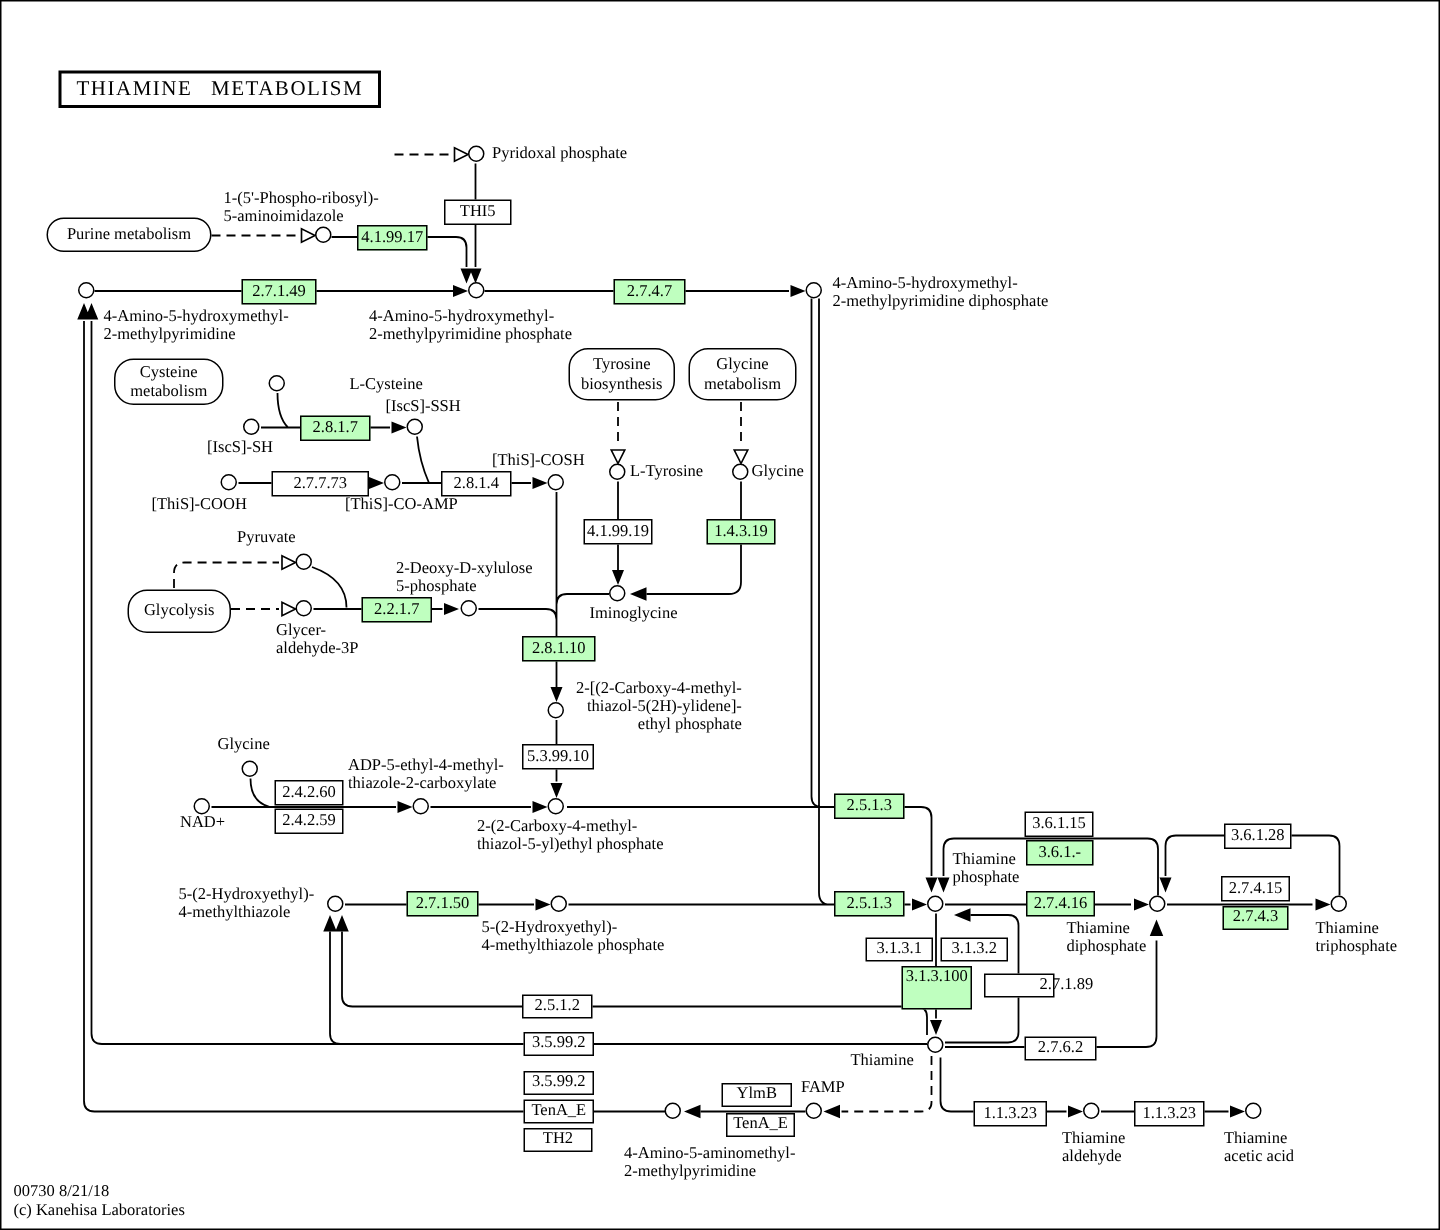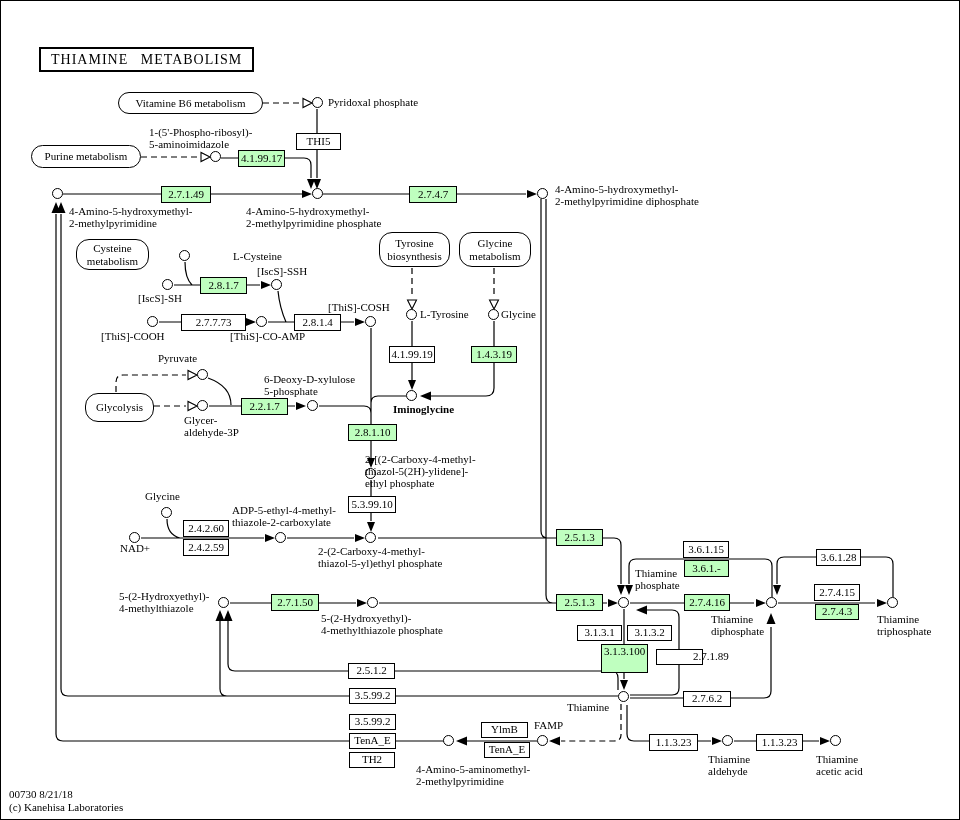--- a/index.html
+++ b/index.html
@@ -115,21 +115,20 @@
                M411,308 l-4.5,-9 h9 z
                M493,308 l-4.5,-9 h9 z"></path>
     </g>
   </svg>
 
   <div class="titlebox">THIAMINE  METABOLISM</div>
 
   <div class="footer"><span>00730 8/21/18</span>
 <span>(c) Kanehisa Laboratories</span></div>
 
-<div class="plink" style="left: 117px; top: 91px; width: 145px; height: 22px;">Vitamine B6 metabolism</div>
     <div class="plink" style="left: 30px; top: 144px; width: 110px; height: 23px;">Purine metabolism</div>
     <div class="plink" style="left: 75px; top: 238px; width: 73px; height: 31px;">Cysteine
 metabolism</div>
     <div class="plink" style="left: 378px; top: 231px; width: 71px; height: 35px;">Tyrosine
 biosynthesis</div>
     <div class="plink" style="left: 458px; top: 231px; width: 72px; height: 35px;">Glycine
 metabolism</div>
     <div class="plink" style="left: 84px; top: 392px; width: 69px; height: 29px;">Glycolysis</div>
     <div class="ebox" style="left: 295px; top: 132px; width: 45px; height: 17px; line-height: 14px; background: rgb(255, 255, 255);">THI5</div>
     <div class="ebox" style="left: 237px; top: 149px; width: 47px; height: 17px; line-height: 14px; background: rgb(191, 255, 191);">4.1.99.17</div>
@@ -210,27 +209,27 @@
     <div class="lbl" style="left: 554px; top: 182px;">4-Amino-5-hydroxymethyl-
 2-methylpyrimidine diphosphate</div>
     <div class="lbl" style="left: 193px; top: 249px; margin-left: 39px;">L-Cysteine</div>
     <div class="lbl" style="left: 137px; top: 291px;">[IscS]-SH</div>
     <div class="lbl" style="left: 256px; top: 264px;">[IscS]-SSH</div>
     <div class="lbl" style="left: 100px; top: 329px;">[ThiS]-COOH</div>
     <div class="lbl" style="left: 229px; top: 329px;">[ThiS]-CO-AMP</div>
     <div class="lbl" style="left: 327px; top: 300px; text-align: center;">[ThiS]-COSH</div>
     <div class="lbl" style="left: 419px; top: 307px;">L-Tyrosine</div>
     <div class="lbl" style="left: 500px; top: 307px;">Glycine</div>
-    <div class="lbl" style="left: 392px; top: 402px; font-weight: bold;">Iminoglycine</div>
+    <div class="lbl" style="left: 392px; top: 402px;">Iminoglycine</div>
     <div class="lbl" style="left: 157px; top: 351px;">Pyruvate</div>
     <div class="lbl" style="left: 183px; top: 413px;">Glycer-
 aldehyde-3P</div>
-    <div class="lbl" style="left: 263px; top: 372px;">6-Deoxy-D-xylulose
+    <div class="lbl" style="left: 263px; top: 372px;">2-Deoxy-D-xylulose
 5-phosphate</div>
-    <div class="lbl" style="left: 364px; top: 452px;">2-[(2-Carboxy-4-methyl-
+    <div class="lbl" style="left: 383px; top: 452px; text-align: right;">2-[(2-Carboxy-4-methyl-
 thiazol-5(2H)-ylidene]-
 ethyl phosphate</div>
     <div class="lbl" style="left: 144px; top: 489px;">Glycine</div>
     <div class="lbl" style="left: 231px; top: 503px;">ADP-5-ethyl-4-methyl-
 thiazole-2-carboxylate</div>
     <div class="lbl" style="left: 119px; top: 541px;">NAD+</div>
     <div class="lbl" style="left: 317px; top: 544px;">2-(2-Carboxy-4-methyl-
 thiazol-5-yl)ethyl phosphate</div>
     <div class="lbl" style="left: 118px; top: 589px;">5-(2-Hydroxyethyl)-
 4-methylthiazole</div>

